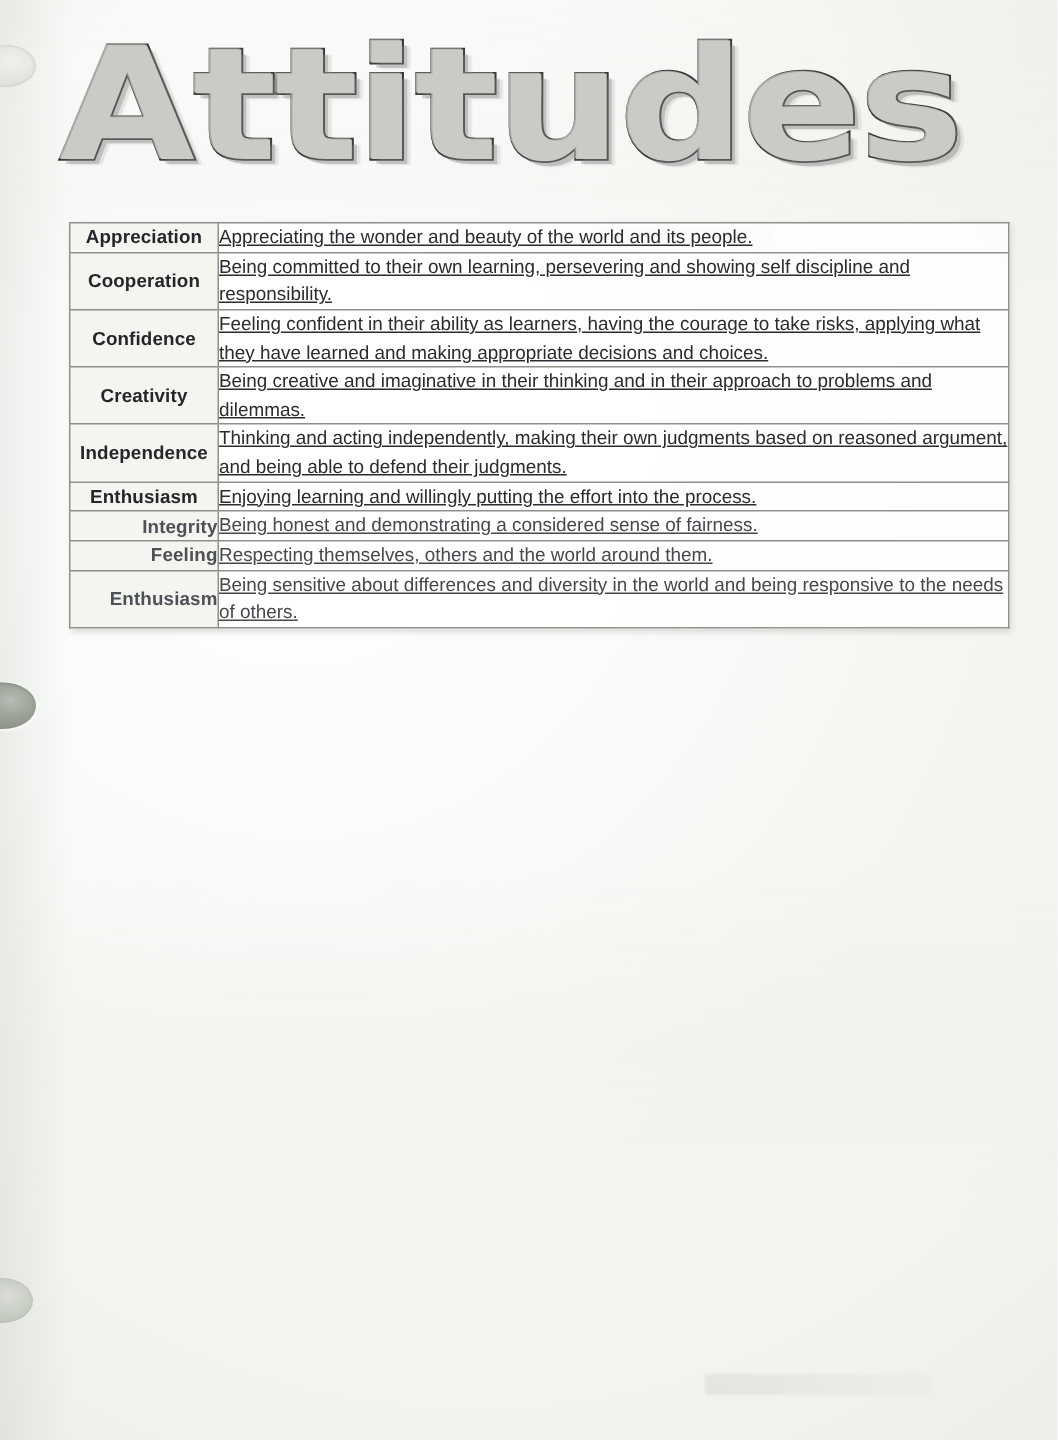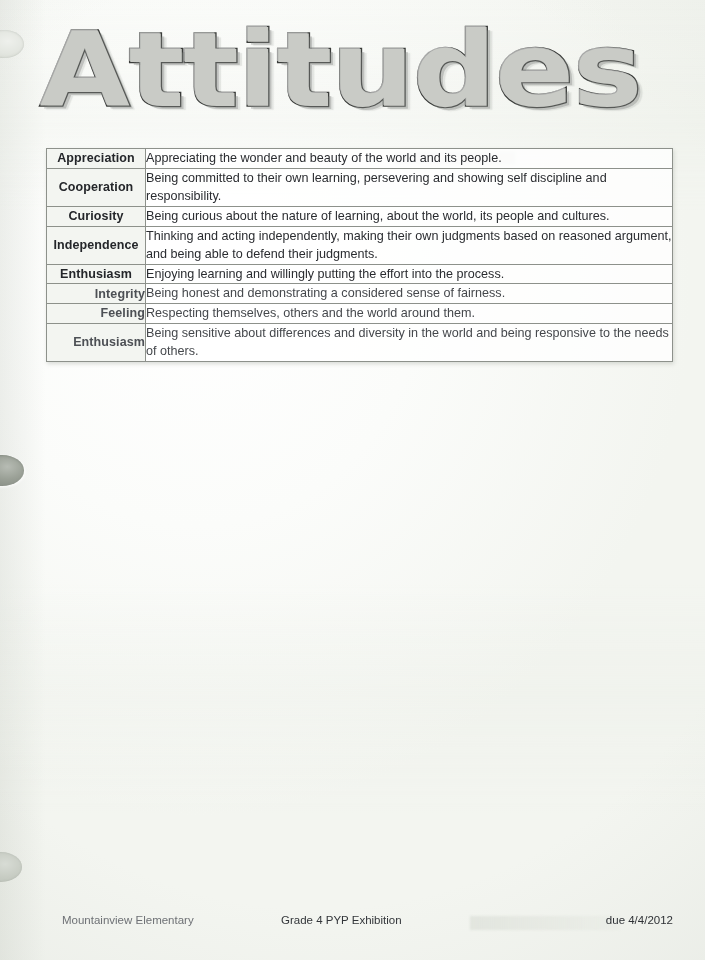--- a/index.html
+++ b/index.html
@@ -116,20 +116,21 @@
     padding: 6px 4px;
     letter-spacing: .1px;
   }
   td.desc {
     text-align: left;
     font-size: 12.6px;
     color: #2a2c30;
     line-height: 1.48;
     padding: 9px 14px 9px 9px;
     background: rgba(255,255,255,0.55);
+    text-decoration: underline;
   }
   
   tr.faded td.term { color: #4d5055; text-align: right; }
   tr.faded td.desc { color: #45484c; }
 
   
   #footer {
     position: absolute;
     left: 46px;
     top: 914px;
@@ -186,22 +187,26 @@
     <tbody id="table-body">
         <tr>
           <td class="term">Appreciation</td>
           <td class="desc">Appreciating the wonder and beauty of the world and its people.</td>
         </tr>
         <tr>
           <td class="term">Cooperation</td>
           <td class="desc">Being committed to their own learning, persevering and showing self discipline and responsibility.</td>
         </tr>
         <tr>
-          <td class="term">Curiosity</td>
-          <td class="desc">Being curious about the nature of learning, about the world, its people and cultures.</td>
+          <td class="term">Confidence</td>
+          <td class="desc">Feeling confident in their ability as learners, having the courage to take risks, applying what they have learned and making appropriate decisions and choices.</td>
+        </tr>
+        <tr>
+          <td class="term">Creativity</td>
+          <td class="desc">Being creative and imaginative in their thinking and in their approach to problems and dilemmas.</td>
         </tr>
         <tr>
           <td class="term">Independence</td>
           <td class="desc">Thinking and acting independently, making their own judgments based on reasoned argument, and being able to defend their judgments.</td>
         </tr>
         <tr>
           <td class="term">Enthusiasm</td>
           <td class="desc">Enjoying learning and willingly putting the effort into the process.</td>
         </tr>
         <tr class="faded">
@@ -214,19 +219,14 @@
         </tr>
         <tr class="faded">
           <td class="term">Enthusiasm</td>
           <td class="desc">Being sensitive about differences and diversity in the world and being responsive to the needs of others.</td>
         </tr>
       </tbody>
   </table>
 
   <div id="ghost"></div>
 
-  <div id="footer">
-    <span class="f-left">Mountainview Elementary</span>
-    <span class="f-center">Grade 4 PYP Exhibition</span>
-    <span class="f-right">due 4/4/2012</span>
-  </div>
 
 </div>
 
 </body></html>

